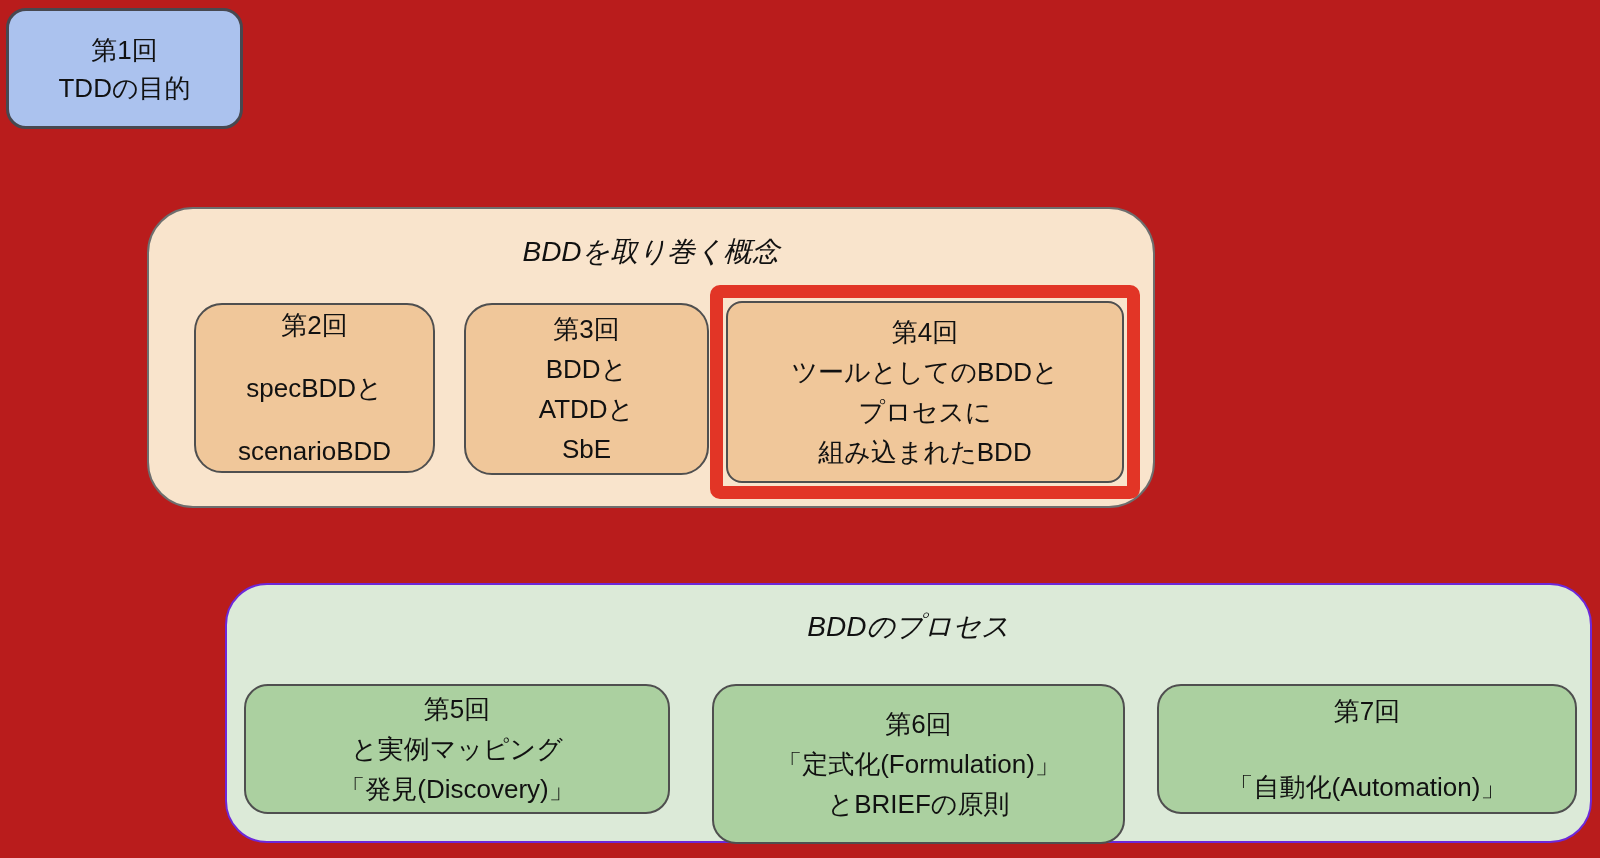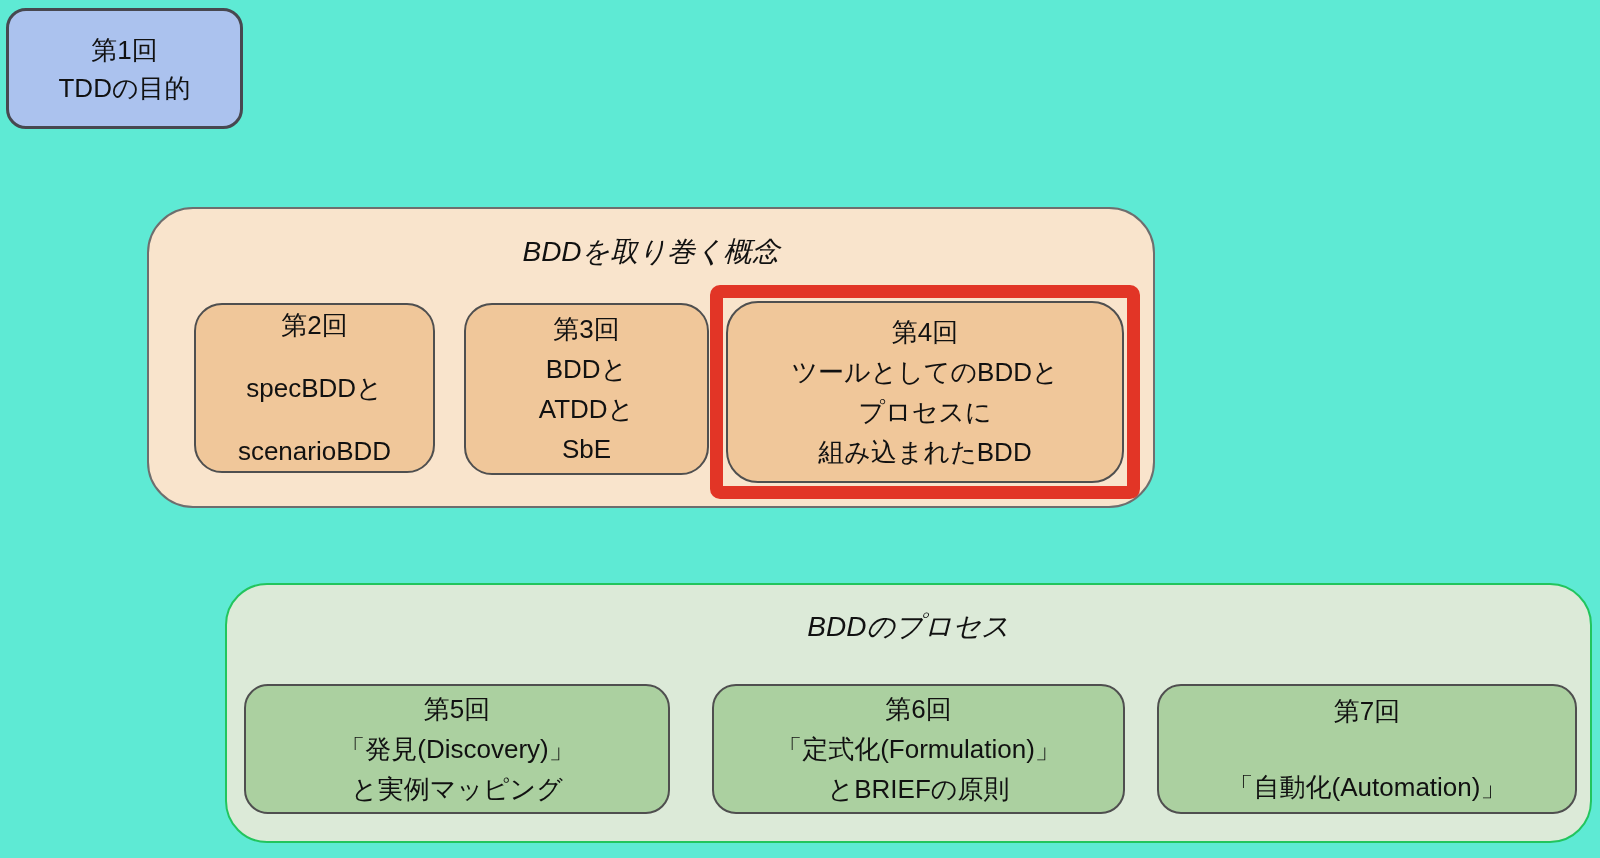--- a/index.html
+++ b/index.html
@@ -5,21 +5,21 @@
   * { margin: 0; padding: 0; box-sizing: border-box; }
   html, body { background: #ffffff; }
   body {
     font-family: "Liberation Sans", "DejaVu Sans", sans-serif;
     color: #111111;
   }
   .canvas {
     position: relative;
     width: 1600px;
     height: 858px;
-    background: #5eead4;
+    background: #b91c1c;
     overflow: hidden;
   }
   .node {
     position: absolute;
     display: flex;
     flex-direction: column;
     justify-content: center;
     align-items: center;
     text-align: center;
   }
@@ -65,46 +65,46 @@
   .highlight-frame {
     position: absolute;
     left: 561px; top: 76px; width: 430px; height: 214px;
     border: 13px solid #e23526;
     border-radius: 10px;
     padding: 3px;
   }
   .highlight-frame .orange-node {
     position: relative;
     width: 100%; height: 100%;
-    border-radius: 32px;
+    border-radius: 16px;
     display: flex;
     flex-direction: column;
     justify-content: center;
     align-items: center;
     text-align: center;
   }
 
   
   .process-group {
     position: absolute;
     left: 225px; top: 583px; width: 1367px; height: 260px;
     background: #dcead8;
-    border: 2px solid #22c55e;
+    border: 2px solid #6d28d9;
     border-radius: 42px;
   }
   .process-group .group-title { top: 25px; }
   .green-node {
     background: #abd0a0;
     border: 2px solid #4f4f4f;
     border-radius: 24px;
     font-size: 26px;
     line-height: 40px;
   }
   .node5 { left: 17px;  top: 99px; width: 426px; height: 130px; }
-  .node6 { left: 485px; top: 99px; width: 413px; height: 130px; }
+  .node6 { left: 485px; top: 99px; width: 413px; height: 160px; }
   .node7 { left: 930px; top: 99px; width: 420px; height: 130px; gap: 36px; }
 </style>
 </head>
 <body>
 
 <div class="canvas">
 
   <div class="node blue-node">
     <div class="line">第1回</div>
     <div class="line">TDDの目的</div>
@@ -134,22 +134,22 @@
         <div class="line">組み込まれたBDD</div>
       </div>
     </div>
   </div>
 
   <div class="process-group">
     <div class="group-title">BDDのプロセス</div>
 
     <div class="node green-node node5">
       <div class="line">第5回</div>
+      <div class="line">と実例マッピング</div>
       <div class="line">「発見(Discovery)」</div>
-      <div class="line">と実例マッピング</div>
     </div>
 
     <div class="node green-node node6">
       <div class="line">第6回</div>
       <div class="line">「定式化(Formulation)」</div>
       <div class="line">とBRIEFの原則</div>
     </div>
 
     <div class="node green-node node7">
       <div class="line">第7回</div>

